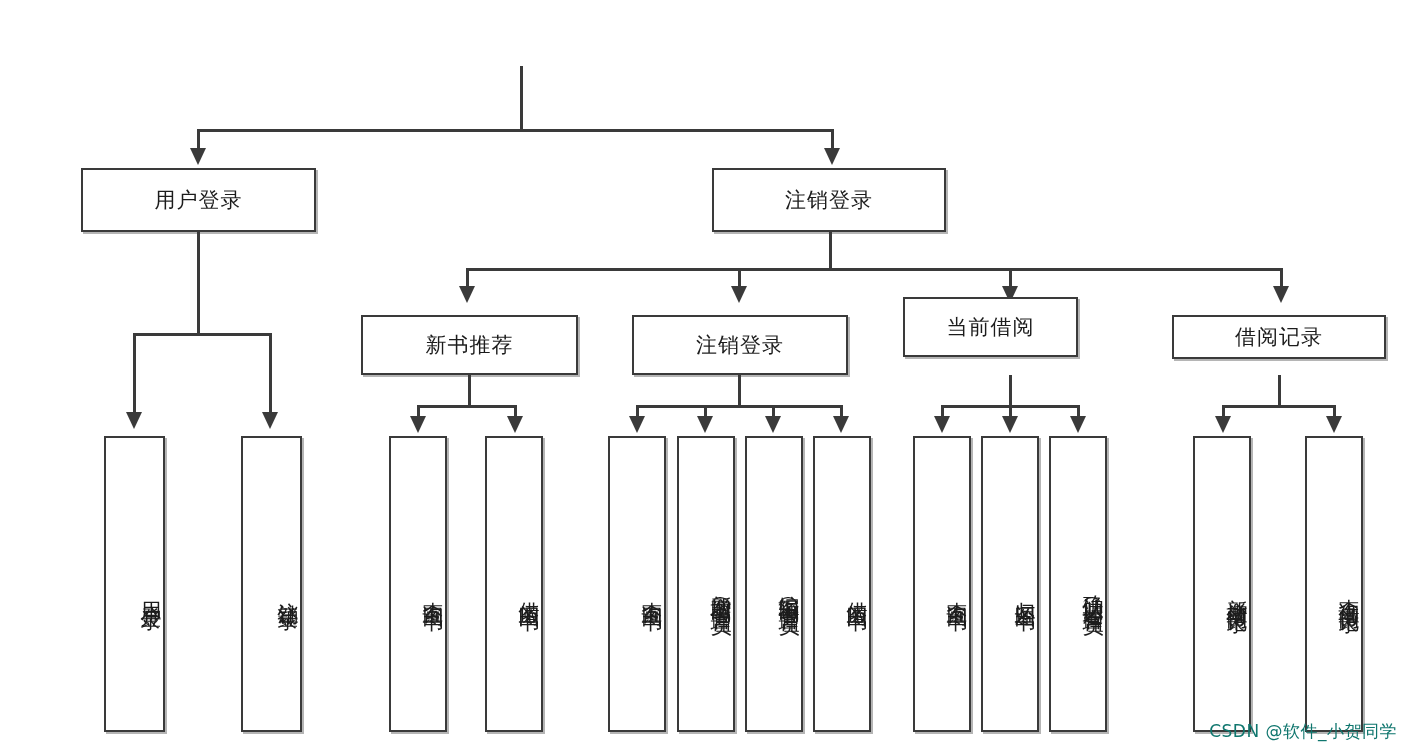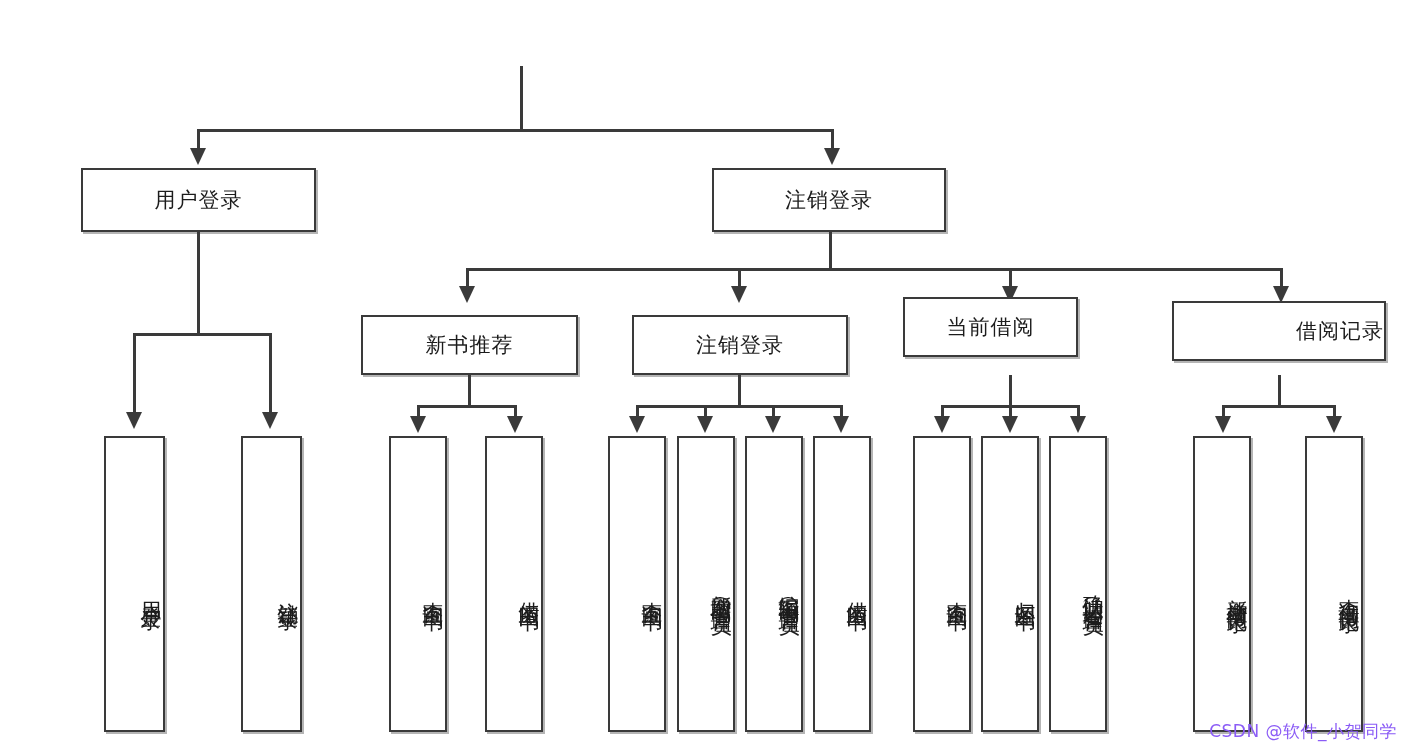--- a/index.html
+++ b/index.html
@@ -72,21 +72,21 @@
     border-left:8px solid transparent;
     border-right:8px solid transparent;
     border-top:17px solid #3a3a3a;
   }
   
   #watermark{
     position:absolute;
     right:8px;
     bottom:4px;
     font-size:17px;
-    color:#8b5cf6;
+    color:#0f766e;
     letter-spacing:.5px;
     white-space:nowrap;
     pointer-events:none;
   }
 </style>
 </head>
 <body>
 
 <div id="canvas">
 
@@ -136,21 +136,21 @@
   </div>
 
   <div class="node h shadow" style="left:632px; top:315px; width:216px; height:60px;">
     <span>注销登录</span>
   </div>
 
   <div class="node h shadow" style="left:903px; top:297px; width:175px; height:60px;">
     <span>当前借阅</span>
   </div>
 
-  <div class="node h shadow" style="left:1172px; top:301px; width:214px; height:60px;justify-content:flex-end;">
+  <div class="node h shadow" style="left:1172px; top:315px; width:214px; height:44px;">
     <span>借阅记录</span>
   </div>
 
   <div class="vline" style="left:468px; top:375px; height:33px;"></div>
   <div class="hline" style="left:417px; top:405px; width:100px;"></div>
   <div class="vline" style="left:417px; top:405px; height:13px;"></div>
   <div class="arrow" style="left:410px; top:416px;"></div>
   <div class="vline" style="left:514px; top:405px; height:13px;"></div>
   <div class="arrow" style="left:507px; top:416px;"></div>
 

